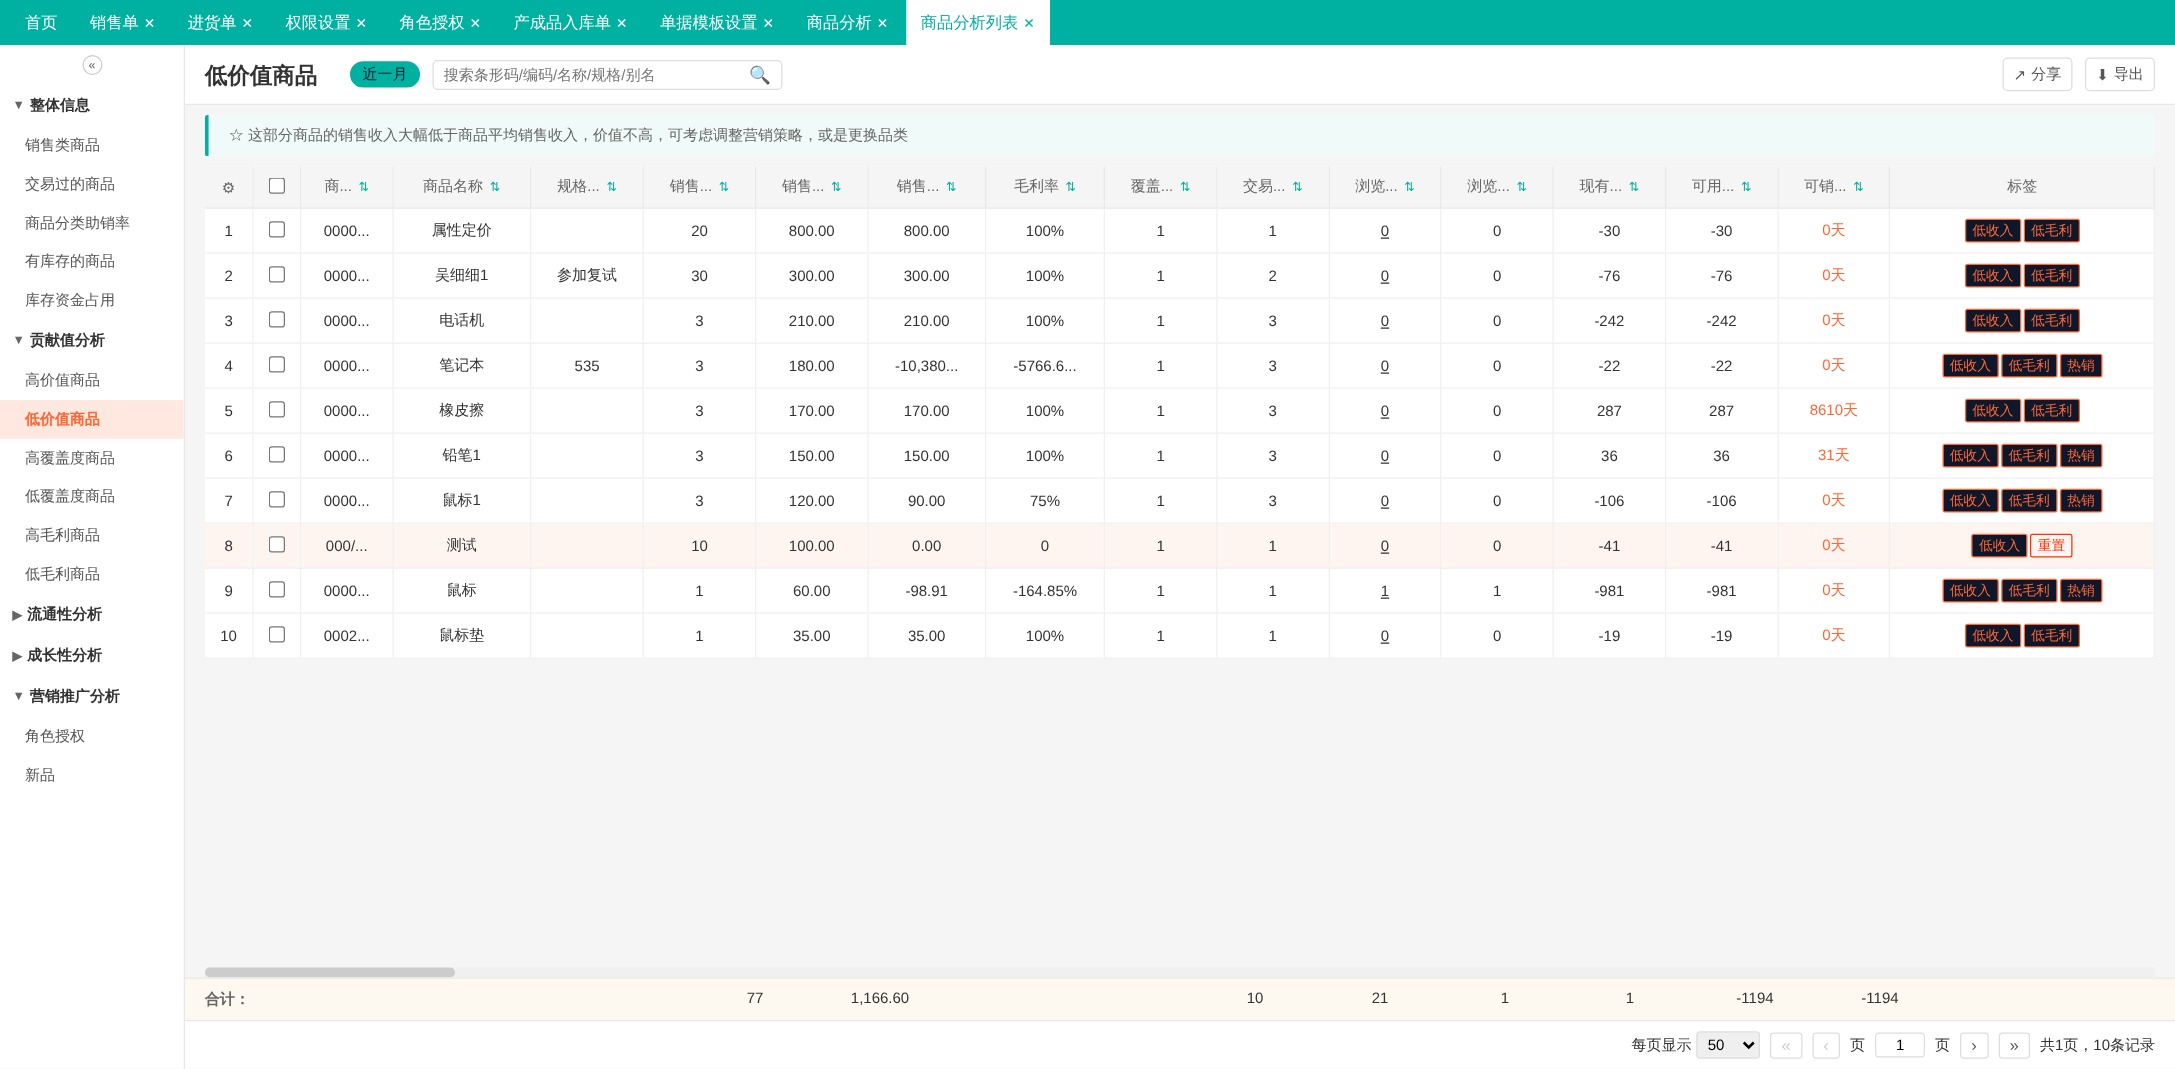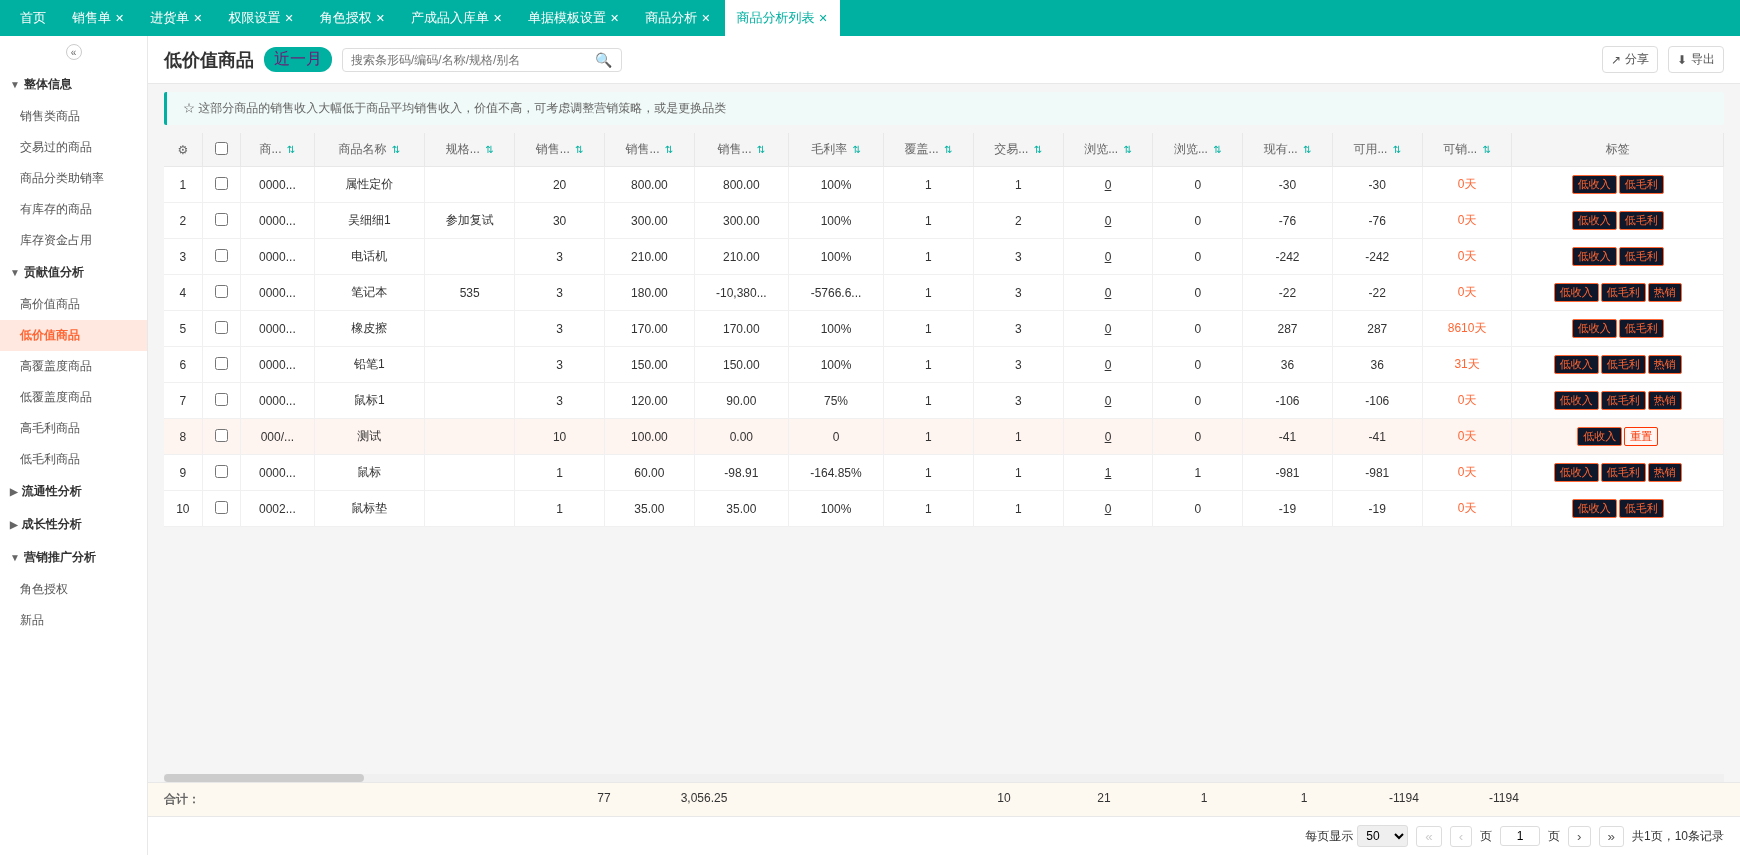--- a/index.html
+++ b/index.html
@@ -90,25 +90,26 @@
       border-bottom: 1px solid #e8e8e8;
       gap: 10px;
     }
     .page-title {
       font-size: 18px;
       font-weight: bold;
       color: #333;
     }
     .time-filter {
       background: #00b0a0;
-      color: #701a75;
+      color: #0f172a;
       padding: 2px 10px;
       border-radius: 12px;
-      font-size: 16px;
+      font-size: 12px;
       cursor: pointer;
+      margin-left: 16px;
     }
     .search-box {
       display: flex;
       align-items: center;
       border: 1px solid #ddd;
       border-radius: 4px;
       padding: 3px 8px;
       background: #fff;
       flex: 1;
       max-width: 280px;
@@ -589,21 +590,21 @@
       </table>
     </div>
 
     <div class="scrollbar-area">
       <div class="scrollbar-thumb"></div>
     </div>
 
     <div class="table-footer">
       <span class="footer-label">合计：</span>
       <span class="footer-cell" style="margin-left:340px;">77</span>
-      <span class="footer-cell">3,056.25</span>
+      <span class="footer-cell">1,166.60</span>
       <span class="footer-cell"></span>
       <span class="footer-cell"></span>
       <span class="footer-cell">10</span>
       <span class="footer-cell">21</span>
       <span class="footer-cell">1</span>
       <span class="footer-cell">1</span>
       <span class="footer-cell">-1194</span>
       <span class="footer-cell">-1194</span>
     </div>
 

